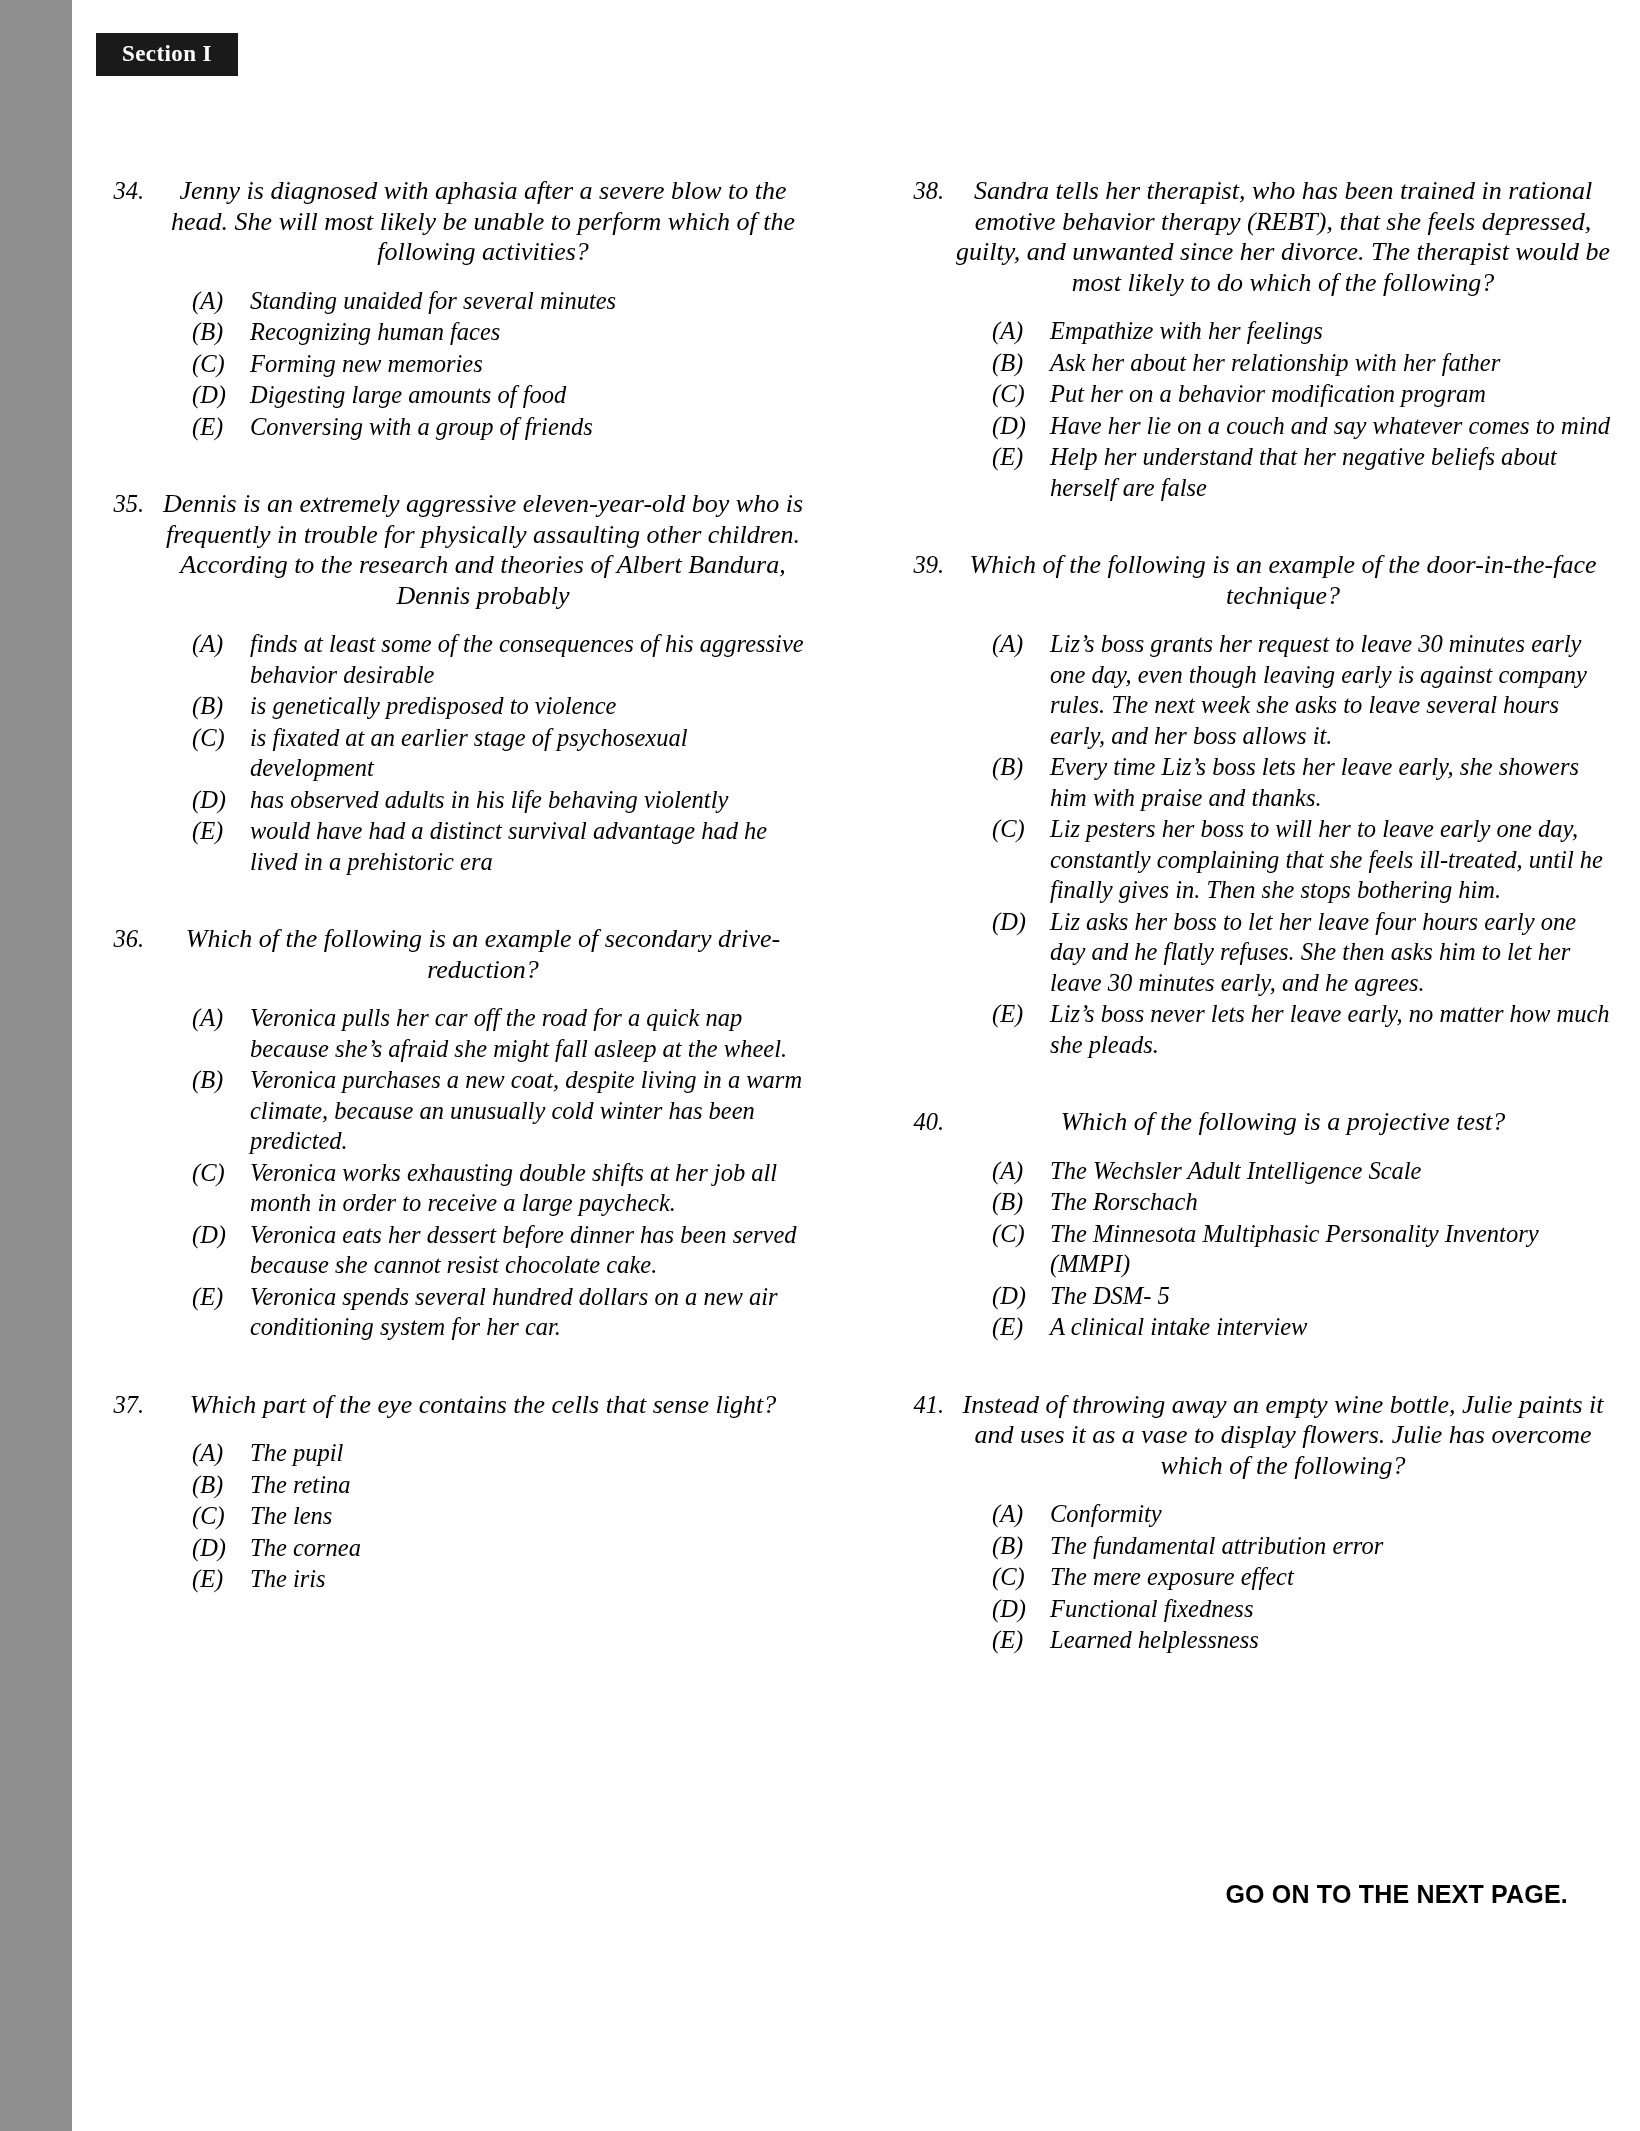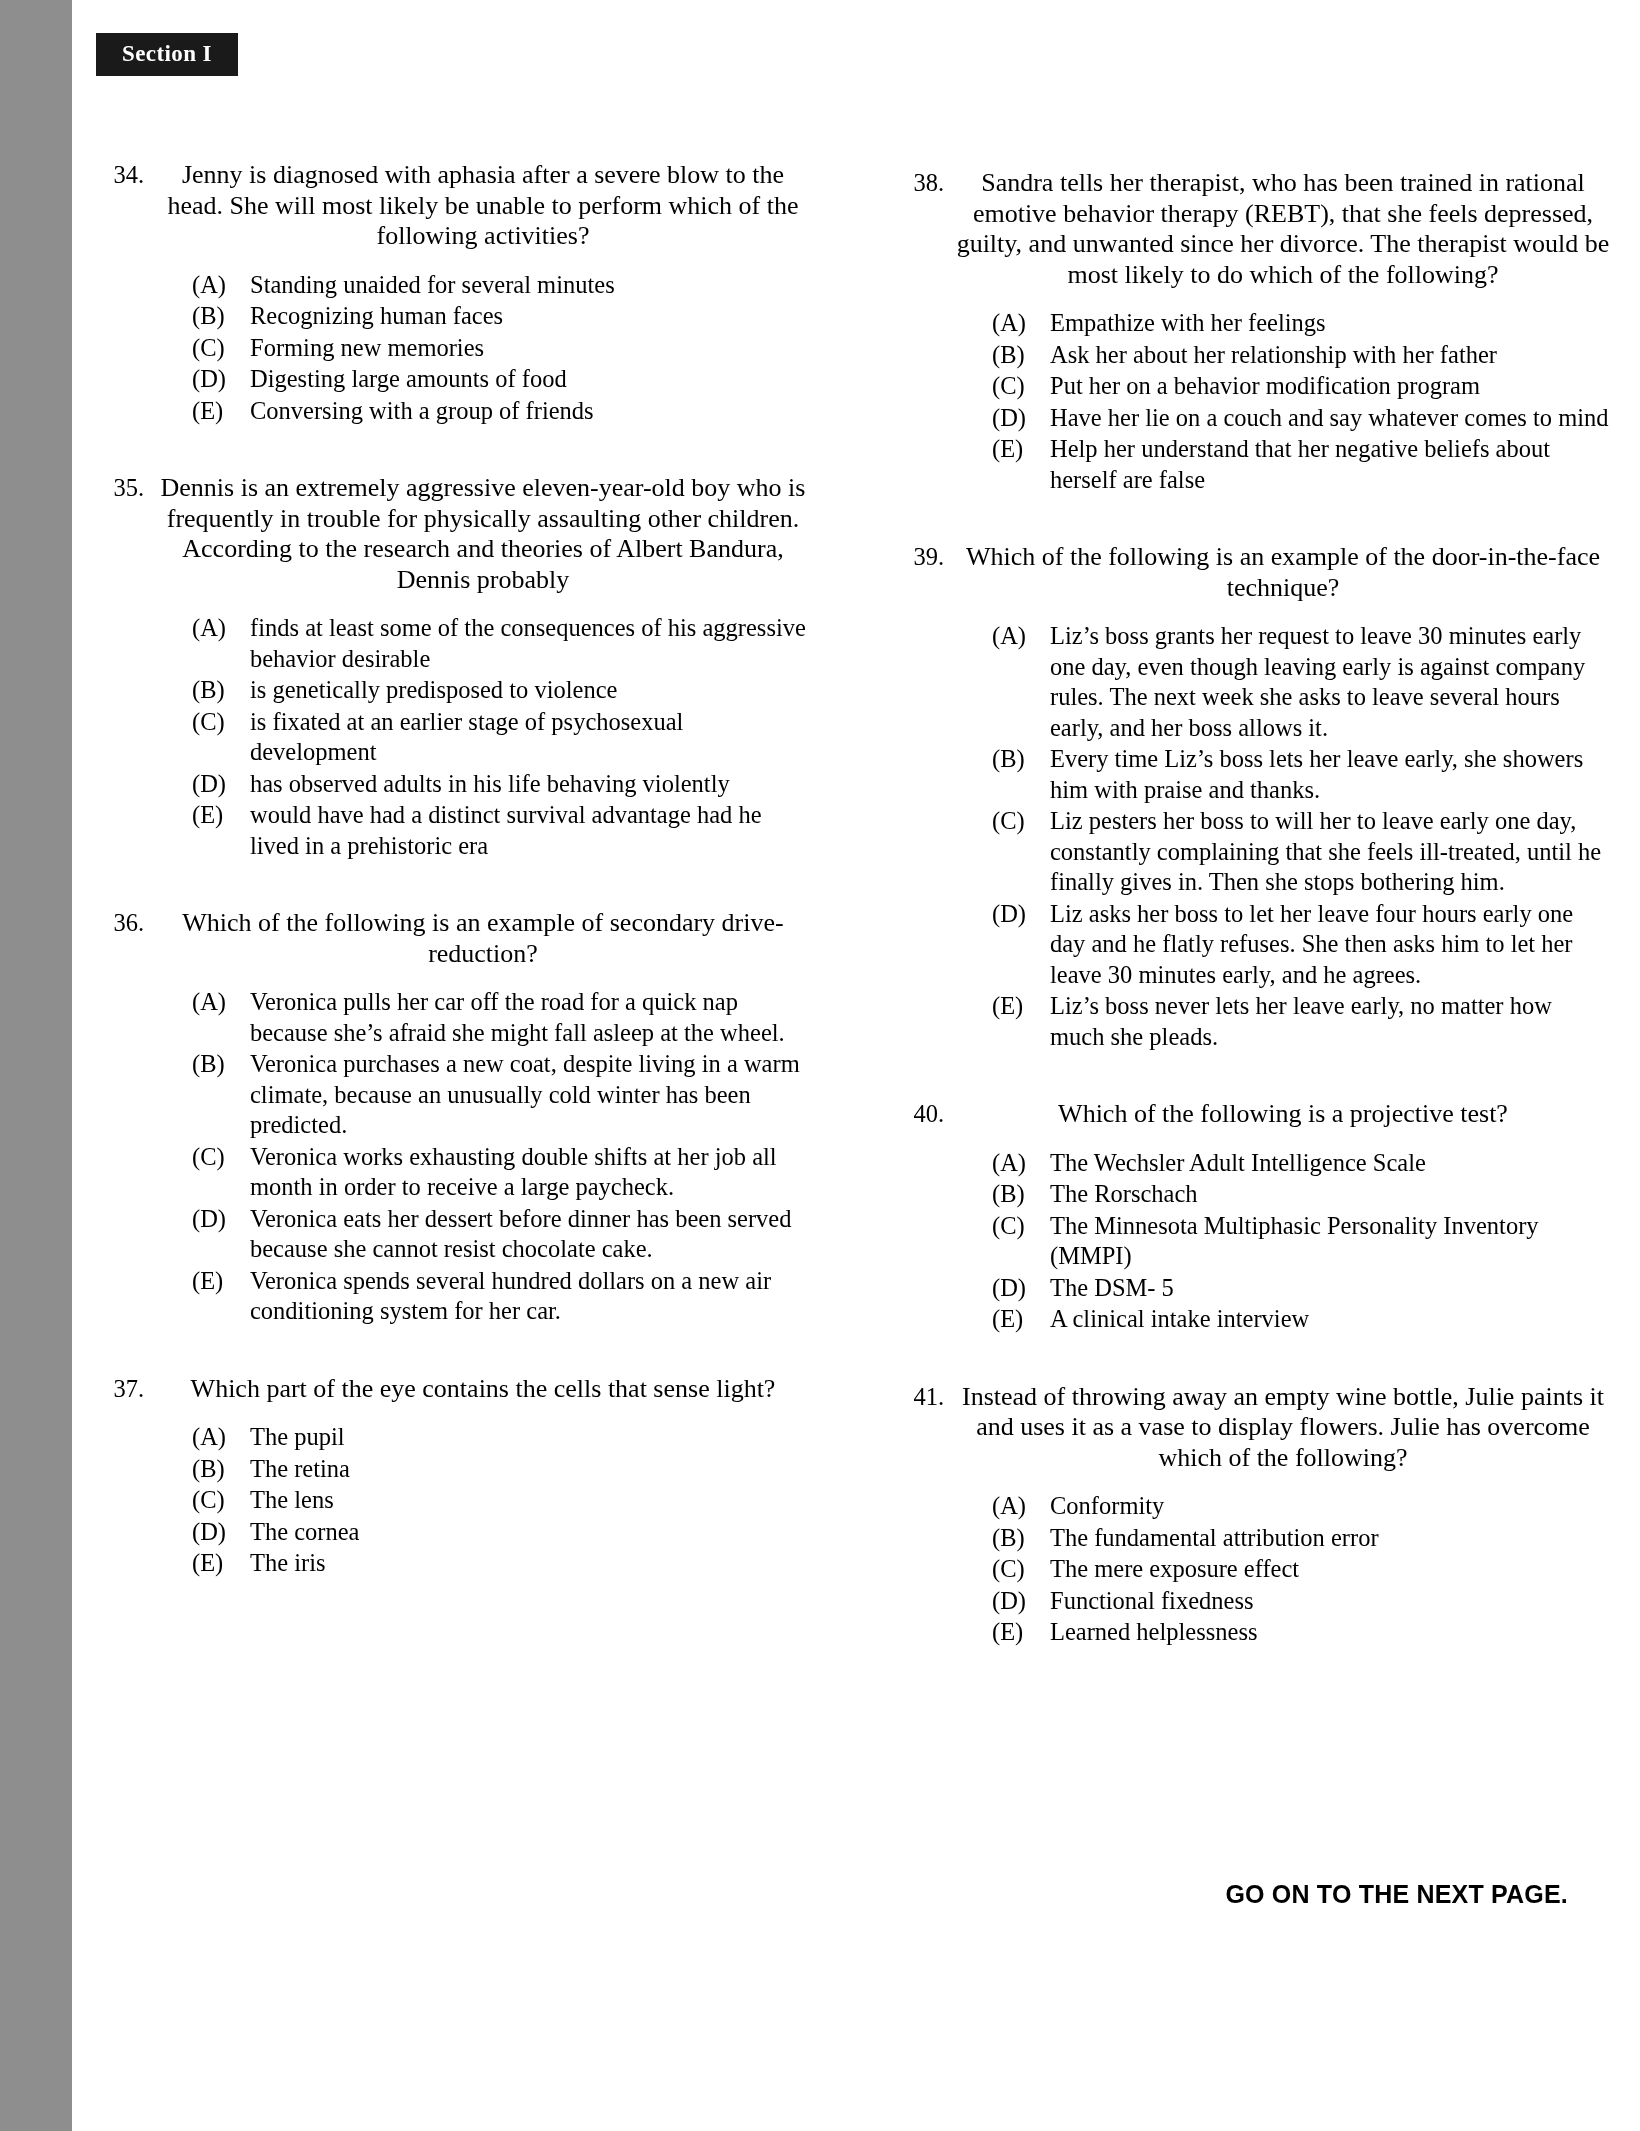--- a/index.html
+++ b/index.html
@@ -46,31 +46,32 @@
     font-size: 23px;
     letter-spacing: 0.4px;
     padding: 9px 26px 11px 26px;
     line-height: 1;
   }
 
   
   .columns {
     position: absolute;
     left: 0;
-    top: 160px;
+    top: 176px;
     width: 1640px;
     display: flex;
     gap: 0;
+    font-style: italic;
   }
 
   .col {
     width: 700px;
   }
   .col-left  { margin-left: 110px; }
-  .col-right { margin-left: 100px; margin-top: 8px; }
+  .col-right { margin-left: 100px; }
 
   .question {
     display: flex;
     margin-bottom: 46px;
     page-break-inside: avoid;
   }
 
   .q-num {
     width: 46px;
     flex: 0 0 46px;

